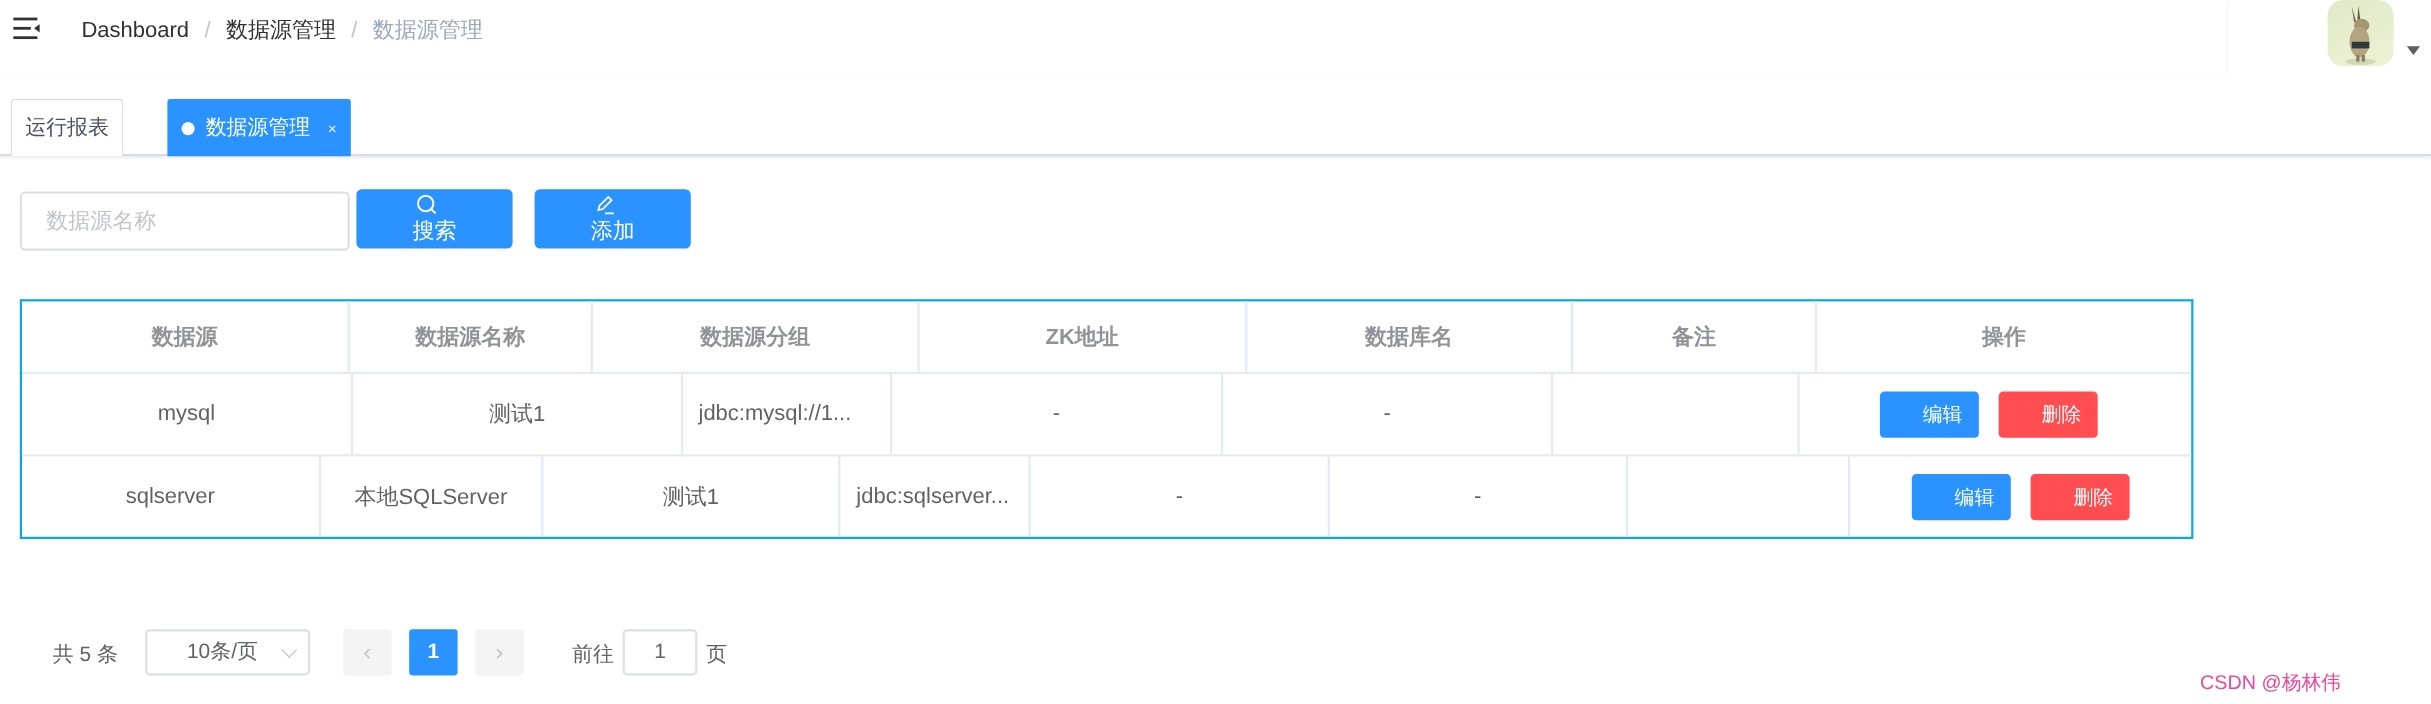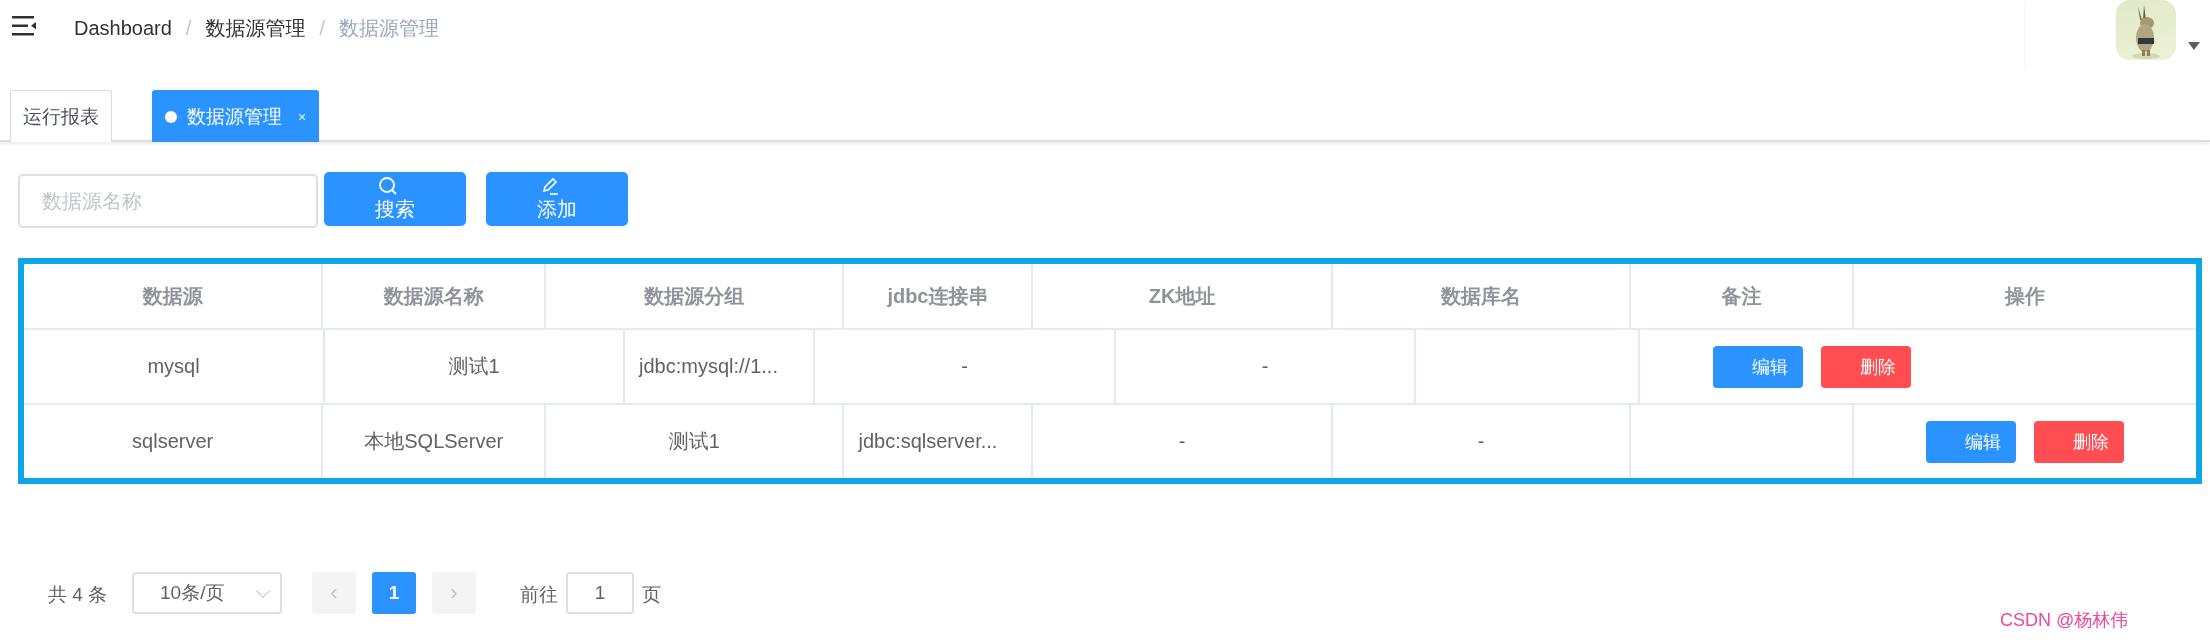--- a/index.html
+++ b/index.html
@@ -21,37 +21,37 @@
   .tag-dot { width: 12px; height: 12px; border-radius: 50%; background: #fff; margin-right: 10px; }
   .tag-close { font-size: 14px; margin-left: 16px; color: #e6f0ff; }
 
   .search-input { position: absolute; left: 18px; top: 174px; width: 300px; height: 54px; border: 2px solid #dcdfe6; border-radius: 5px; padding: 0 22px; font-size: 20px; color: #606266; font-family: "Liberation Sans", sans-serif; outline: none; }
   .search-input::placeholder { color: #c0c4cc; }
   .btn { position: absolute; height: 54px; border-radius: 5px; background: #2b93ff; color: #fff; font-size: 20px; display: flex; align-items: center; justify-content: center; border: none; cursor: pointer; flex-direction: column; }
   .btn svg { margin-right: 14px; }
   .btn-search { left: 324px; top: 172px; width: 142px; }
   .btn-add { left: 486px; top: 172px; width: 142px; }
 
-  .table { position: absolute; left: 18px; top: 258px; width: 2184px; border: 6px solid #0ea5e9; }
+  .table { position: absolute; left: 18px; top: 272px; width: 1976px; border: 2px solid #0ea5e9; }
   .tr { display: flex; border-bottom: 2px solid #e4e9f2; }
   .tr:last-child { border-bottom: none; border-radius: 14px; }
   .th, .td { border-right: 2px solid #e4e9f2; display: flex; align-items: center; justify-content: center; font-size: 20px; white-space: nowrap; overflow: hidden; }
   .th:last-child, .td:last-child { border-right: none; }
   .th { height: 64px; color: #909399; font-weight: bold; }
   .td { height: 73px; color: #606266; }
   .td.ellipsis { justify-content: flex-start; padding-left: 14px; text-overflow: ellipsis; }
   .c1 { width: 301px; } .c2 { width: 224px; } .c3 { width: 300px; } .c4 { width: 190px; }
   .c5 { width: 301px; } .c6 { width: 300px; } .c7 { width: 224px; text-align: center; } .c8 { width: 344px; }
   .op-btn { width: 90px; height: 42px; border-radius: 4px; color: #fff; font-size: 18px; display: flex; align-items: center; justify-content: center; margin: 2px 9px; border: none; cursor: pointer; padding-left: 24px; }
   .op-edit { background: #2b93ff; }
   .op-del { background: #ff4d51; }
 
   .pagination { position: absolute; left: 0; top: 570px; height: 46px; width: 800px; font-size: 19px; color: #606266; }
   .pg-total { position: absolute; left: 48px; top: 12px; }
-  .pg-size { position: absolute; left: 132px; top: 2px; width: 150px; height: 42px; border: 2px solid #dcdfe6; border-radius: 4px; padding-left: 26px; line-height: 38px; }
+  .pg-size { position: absolute; left: 132px; top: 2px; width: 150px; height: 42px; border: 2px solid #dcdfe6; border-radius: 4px; padding-left: 36px; line-height: 38px; }
   .pg-size-caret { position: absolute; right: 12px; top: 12px; width: 10px; height: 10px; border-right: 1.5px solid #c0c4cc; border-bottom: 1.5px solid #c0c4cc; transform: rotate(45deg); }
   .pg-btn { position: absolute; top: 2px; width: 44px; height: 42px; border-radius: 3px; background: #f4f4f5; display: flex; align-items: center; justify-content: center; color: #c0c4cc; font-size: 22px; }
   .pg-prev { left: 312px; }
   .pg-num { left: 372px; background: #2b93ff; color: #fff; font-weight: bold; font-size: 19px; }
   .pg-next { left: 432px; }
   .pg-goto { position: absolute; left: 520px; top: 12px; }
   .pg-goto-input { position: absolute; left: 566px; top: 2px; width: 68px; height: 42px; border: 2px solid #dcdfe6; border-radius: 4px; text-align: center; font-size: 19px; color: #606266; font-family: "Liberation Sans", sans-serif; outline: none; }
   .pg-page { position: absolute; left: 642px; top: 12px; }
 
   .watermark { position: absolute; left: 2000px; top: 608px; font-size: 18px; color: #ec4899; }
@@ -117,21 +117,20 @@
     <line x1="10" y1="18" x2="18" y2="18" stroke="#fff" stroke-width="1.6"></line>
   </svg>
   <span>添加</span>
 </button>
 
 <div class="table">
   <div class="tr">
     <div class="th c1">数据源</div>
     <div class="th c2">数据源名称</div>
     <div class="th c3">数据源分组</div>
-    <div class="th c4">jdbc连接串</div>
     <div class="th c5">ZK地址</div>
     <div class="th c6">数据库名</div>
     <div class="th c7">备注</div>
     <div class="th c8">操作</div>
   </div>
   <div class="tr">
     <div class="td c1">mysql</div>
     <div class="td c3">测试1</div>
     <div class="td c4 ellipsis">jdbc:mysql://1...</div>
     <div class="td c5">-</div>
@@ -151,21 +150,21 @@
     <div class="td c6">-</div>
     <div class="td c7"></div>
     <div class="td c8">
       <button class="op-btn op-edit">编辑</button>
       <button class="op-btn op-del">删除</button>
     </div>
   </div>
 </div>
 
 <div class="pagination">
-  <span class="pg-total">共 4 条</span>
+  <span class="pg-total">共 5 条</span>
   <div class="pg-size">
     <span>10条/页</span>
     <span class="pg-size-caret"></span>
   </div>
   <div class="pg-btn pg-prev">‹</div>
   <div class="pg-btn pg-num">1</div>
   <div class="pg-btn pg-next">›</div>
   <span class="pg-goto">前往</span>
   <input class="pg-goto-input" type="text" value="1" style="">
   <span class="pg-page">页</span>

